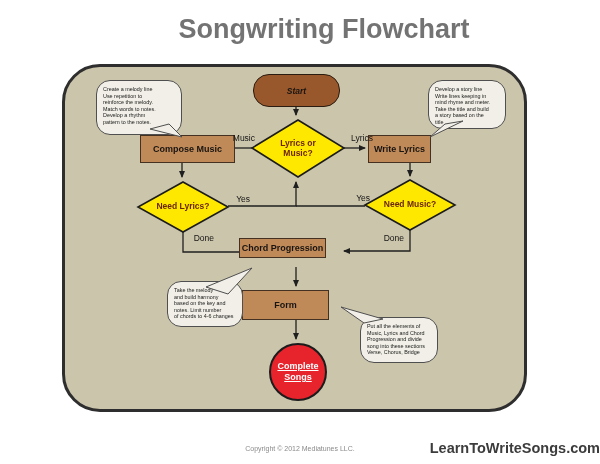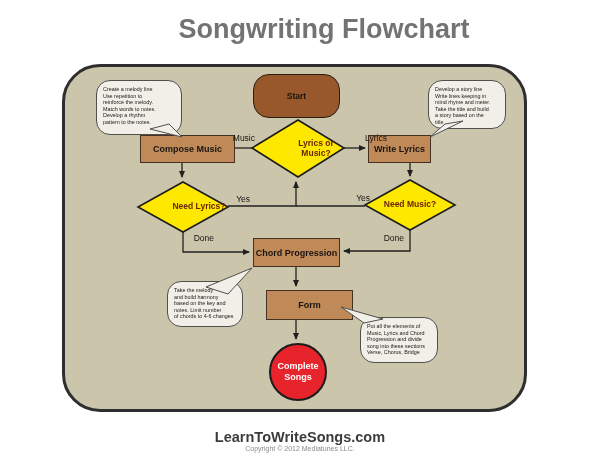--- a/index.html
+++ b/index.html
@@ -39,37 +39,37 @@
     border:1.6px solid var(--c-node_border,#453121);
     font-size:9px;
   }
   .start-node{
     background:var(--c-start_fill,#99582c);
     border:1.6px solid #2a1c10;border-radius:16px;font-size:8.5px;
   }
   .circle-node{
     background:var(--c-circle_fill,#e7232b);
     border:2px solid #1c1c1c;border-radius:50%;
-    color:#ffffff;font-size:9px;line-height:1.25;
+    color:#ffffff;font-size:9px;line-height:1.25;text-decoration:underline;
   }
   .diamond-text{
     z-index:2;text-align:center;font-weight:700;font-size:8.5px;line-height:1.15;
     color:var(--c-diamond_text,#6b2500);
   }
   .edge-label{
     z-index:2;font-size:8.5px;color:#141414;text-align:right;
   }
   .bubble{
     z-index:3;background:var(--c-bubble_bg,#f1efe8);
     border:1.2px solid var(--c-bubble_border,#4f4f4f);
     border-radius:14px;box-sizing:border-box;
     padding:5px 6px;font-size:5.4px;line-height:1.22;color:#20201c;
   }
   .footer-site{
-    left:0;top:429px;width:600px;text-align:center;
+    left:0;top:440px;width:600px;text-align:right;
     font-size:14.5px;font-weight:600;color:#3c3c3c;
   }
   .footer-copy{
     left:0;top:445px;width:600px;text-align:center;
     font-size:7px;color:#8a8a8a;
   }
 </style>
 </head>
 <body>
 
@@ -93,40 +93,40 @@
   <path class="connector" d="M183,232 L183,252 L249,252" marker-end="url(#ah)"></path>
   <path class="connector" d="M410,230 L410,251 L344,251" marker-end="url(#ah)"></path>
   <path class="connector" d="M296,267 L296,286" marker-end="url(#ah)"></path>
   <path class="connector" d="M296,320 L296,339" marker-end="url(#ah)"></path>
 
   <polygon class="diamond" points="298,120 344,148 298,177 252,148"></polygon>
   <polygon class="diamond" points="183,182 228,207 183,232 138,207"></polygon>
   <polygon class="diamond" points="410,180 455,205 410,230 365,205"></polygon>
 </svg>
 
-<div class="abs node start-node" style="left:253px;top:74px;width:87px;height:44px;">Start</div>
+<div class="abs node start-node" style="left:253px;top:74px;width:87px;height:33px;font-style:italic;">Start</div>
 
 <div class="abs node rect-node" style="left:140px;top:135px;width:95px;height:28px;">Compose Music</div>
 
 <div class="abs node rect-node" style="left:368px;top:135px;width:63px;height:28px;">Write Lyrics</div>
 
-<div class="abs node rect-node" style="left:253px;top:238px;width:87px;height:29px;">Chord Progression</div>
+<div class="abs node rect-node" style="left:239px;top:238px;width:87px;height:20px;">Chord Progression</div>
 
-<div class="abs node rect-node" style="left:266px;top:290px;width:87px;height:30px;">Form</div>
+<div class="abs node rect-node" style="left:242px;top:290px;width:87px;height:30px;">Form</div>
 
 <div class="abs node circle-node ml" style="left:269px;top:343px;width:58px;height:58px;">Complete
 Songs</div>
 
-<div class="abs diamond-text ml" style="left:280px;top:139px;width:72px;">Lyrics or
+<div class="abs diamond-text ml" style="left:262px;top:139px;width:72px;">Lyrics or
 Music?</div>
-<div class="abs diamond-text" style="left:143px;top:202px;width:80px;margin-left:16px;">Need Lyrics?</div>
+<div class="abs diamond-text" style="left:143px;top:202px;width:80px;">Need Lyrics?</div>
 <div class="abs diamond-text" style="left:370px;top:200px;width:80px;">Need Music?</div>
 
 <div class="abs edge-label" style="left:223px;top:133px;width:32px;">Music</div>
-<div class="abs edge-label" style="left:355px;top:133px;width:32px;">Lyrics</div>
+<div class="abs edge-label" style="left:341px;top:133px;width:32px;">Lyrics</div>
 <div class="abs edge-label" style="left:224px;top:194px;width:26px;">Yes</div>
 <div class="abs edge-label" style="left:344px;top:193px;width:26px;">Yes</div>
 <div class="abs edge-label" style="left:184px;top:233px;width:30px;">Done</div>
 <div class="abs edge-label" style="left:374px;top:233px;width:30px;">Done</div>
 
 <div class="abs bubble ml" style="left:96px;top:80px;width:86px;height:55px;">Create a melody line
 Use repetition to
 reinforce the melody.
 Match words to notes.
 Develop a rhythm

